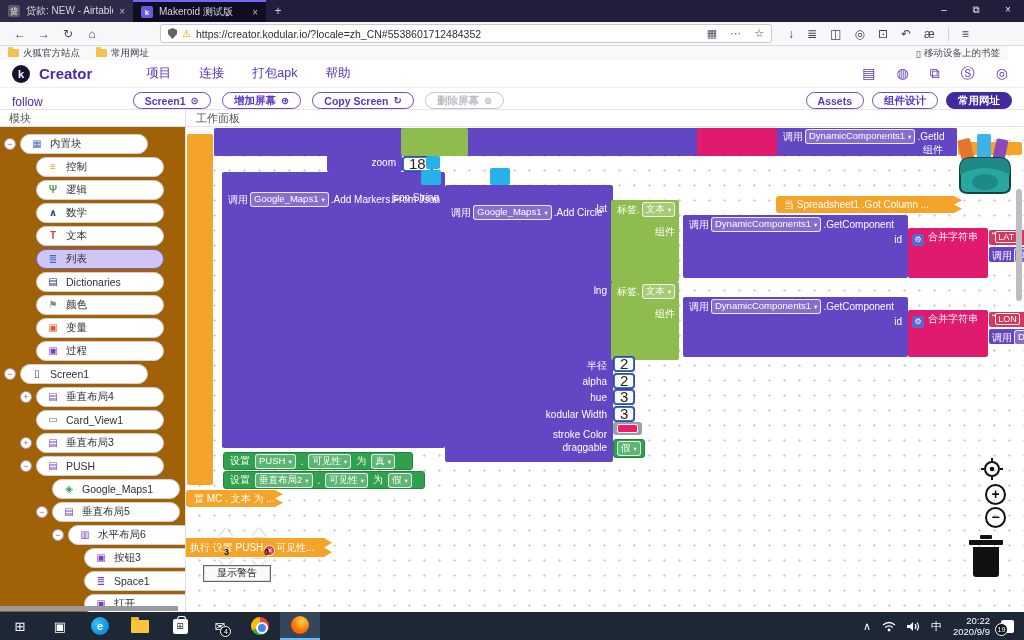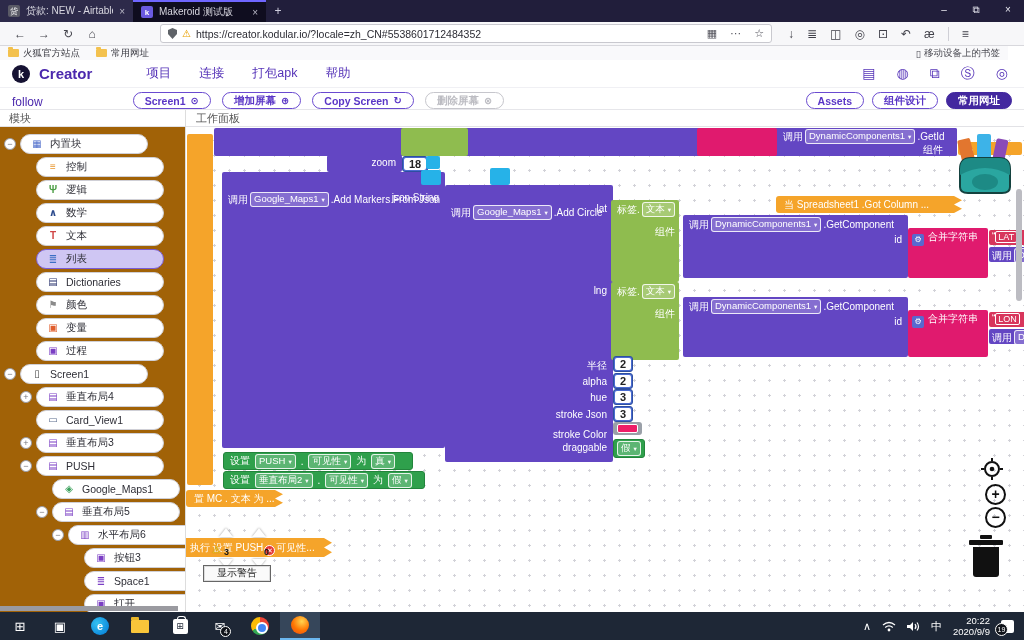--- a/index.html
+++ b/index.html
@@ -81,21 +81,21 @@
 .bo{background:#f5a42a}
 .bpk{background:#e01a6e}
 .brd{background:#d8365c}
 .bcy{background:#26b2e8}
 .chip{display:inline-block;background:rgba(255,255,255,.22);border:1px solid rgba(255,255,255,.85);border-radius:3px;padding:0 3px;line-height:12px;font-size:9.5px;margin:0 2px;vertical-align:1px}
 .chip::after{content:"▾";font-size:6.5px;margin-left:3px;opacity:.95}
 .line{padding:20px 6px 0 6px}
 .rt{position:absolute;right:6px}
 .pr{position:absolute;right:6px}
 .num{position:absolute;background:#4a6bd0;border:1px solid #2e4fa0;border-radius:3px;padding:1px;display:flex}
-.num i{font-style:normal;background:#fff;color:#222;border-radius:2px;padding:0 5px;font-size:11px;font-weight:bold;line-height:12px}
+.num i{font-style:normal;background:#fff;color:#222;border-radius:2px;padding:0 5px;font-size:15px;font-weight:normal;line-height:12px}
 .colorblk{position:absolute;background:#9aa0a8;border-radius:3px;padding:2px 4px}
 .colorblk i{display:block;width:21px;height:9px;background:#ee1e67;border:1px solid #fff;border-radius:2px}
 .logicblk{position:absolute;background:#2fa04c;border:1px solid #23843c;border-radius:3px;padding:1px 3px;color:#fff;font-size:9.5px}
 .zig{clip-path:polygon(0 0,calc(100% - 8px) 0,100% 25%,calc(100% - 8px) 50%,100% 75%,calc(100% - 8px) 100%,0 100%)}
 .collapsed{line-height:17px;padding:0 12px 17px 8px;border-radius:3px;font-size:10px}
 .gearbox{display:inline-flex;align-items:center;justify-content:center;width:12px;height:12px;background:#5968cf;border-radius:2px;font-size:8px;margin-right:4px;vertical-align:-2px}
 .strbox{border:1px solid #fff;border-radius:2px;padding:0 2px;font-size:9px}
 .triup,.tridn{position:absolute;width:0;height:0;border-left:7px solid transparent;border-right:7px solid transparent;filter:drop-shadow(0 0 1px #999)}
 .triup{border-bottom:9px solid #fff}
 .tridn{border-top:9px solid #fff}
@@ -443,21 +443,21 @@
     <div class="b bcy" style="left:235px;top:43px;width:20px;height:15px"></div>
     <div class="b bcy" style="left:304px;top:41px;width:20px;height:17px"></div>
 
     <div class="b bp" style="left:259px;top:58px;width:168px;height:277px">
       <div class="line"><span>调用</span><span class="chip">Google_Maps1</span><span>.Add Circle</span></div>
       <span class="pr" style="top:18px">lat</span>
       <span class="pr" style="top:100px">lng</span>
       <span class="pr" style="top:174px">半径</span>
       <span class="pr" style="top:191px">alpha</span>
       <span class="pr" style="top:207px">hue</span>
-      <span class="pr" style="top:224px">stroke Json</span>
+      <span class="pr" style="top:224px">kodular Width</span>
       <span class="pr" style="top:244px">stroke Color</span>
       <span class="pr" style="top:257px">draggable</span>
     </div>
 
     <div class="b bo zig collapsed" style="left:590px;top:69px;width:186px;height:17px"><span>当 Spreadsheet1 .Got Column ...</span></div>
 
     <div class="b bgl" style="left:425px;top:73px;width:68px;height:82px">
       <div class="line" style="padding-top:2px"><span>标签.</span><span class="chip">文本</span></div>
       <span class="rt" style="top:25px;right:4px">组件</span>
     </div>

